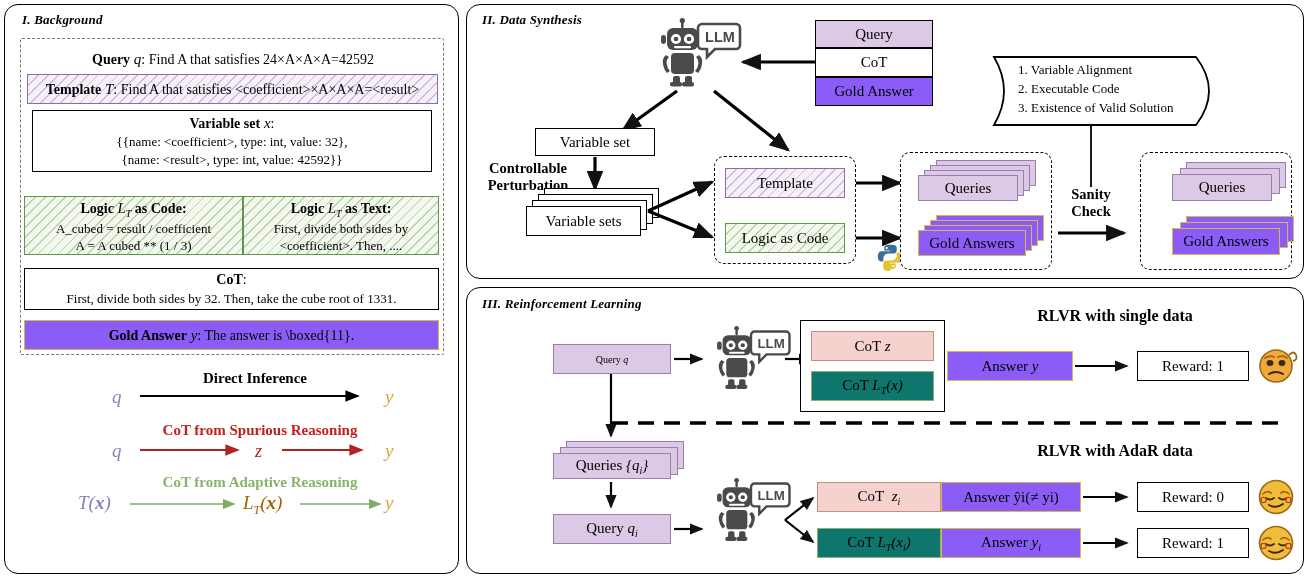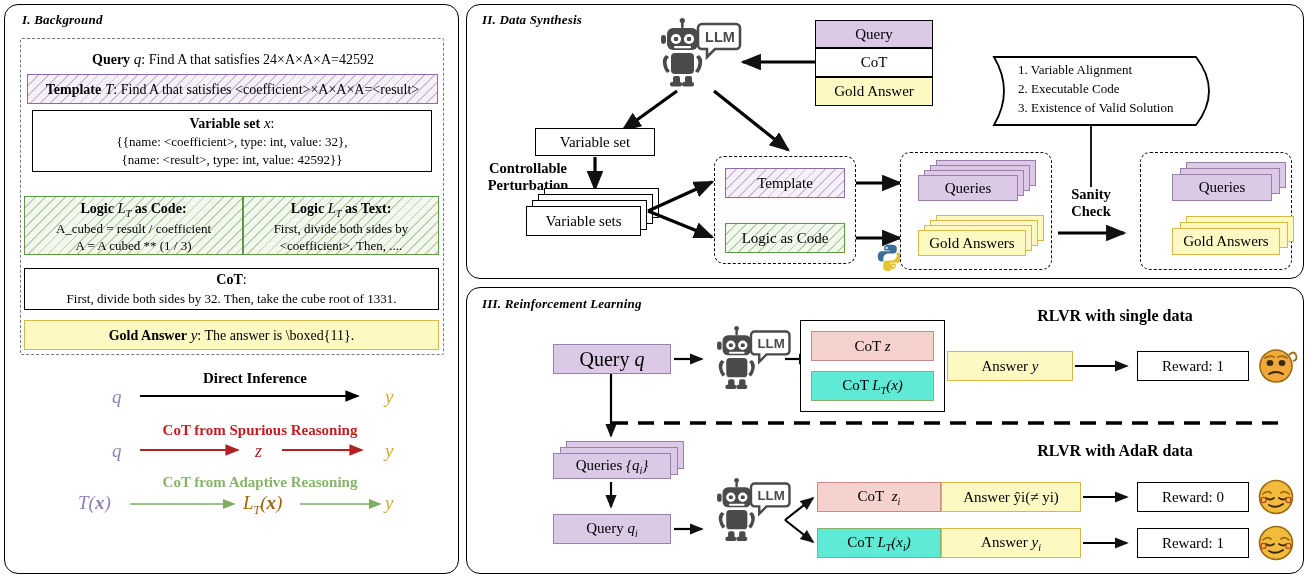--- a/index.html
+++ b/index.html
@@ -13,23 +13,23 @@
   .panel{border:1.6px solid #000;border-radius:14px;background:#fff;}
 
   .sec-title{font-style:italic;font-weight:bold;font-size:13px;font-family:"Liberation Serif",serif;letter-spacing:.2px;}
 
   
   .bx{border:1.4px solid #000;background:#fff;}
   .dashbox{border:1.5px dashed #7a7a7a;background:#fff;}
   .dashbox-b{border:1.6px dashed #000;border-radius:10px;background:#fff;}
 
   .purple-fill{background:#dcc9e6;border:1.3px solid #9a7fae;}
-  .yellow-fill{background:#fef9c3;border:1.3px solid #d9b84a;}
+  .yellow-fill{background:#8b5cf6;border:1.3px solid #d9b84a;}
   .red-fill{background:#f6d2cf;border:1.2px solid #c98b86;}
-  .green-fill{background:#5eead4;border:1.2px solid #8cb06f;}
+  .green-fill{background:#0f766e;border:1.2px solid #8cb06f;}
   .plain-fill{background:#fff;border:1.3px solid #000;}
 
   
   .hatch-purple{
     border:1.6px solid #8d6ba5;
     background-color:#f6f1f9;
     background-image:repeating-linear-gradient(135deg,rgba(140,104,167,.38) 0 1.2px,rgba(0,0,0,0) 1.2px 7px);
   }
   .hatch-green{
     border:1.6px solid #5f9648;
@@ -277,21 +277,21 @@
 
   <div class="abs yellow-fill" style="left:1186px;top:216px;width:108px;height:26px;"></div>
   <div class="abs yellow-fill" style="left:1180px;top:222px;width:108px;height:26px;"></div>
   <div class="abs yellow-fill ctr" style="left:1172px;top:228px;width:108px;height:27px;font-size:15px;">Gold Answers</div>
 
   <div class="abs panel" style="left:466px;top:287px;width:838px;height:287px;"></div>
 
   <div class="abs sec-title" style="left:482px;top:296px;">III. Reinforcement Learning</div>
 
   <div class="abs purple-fill ctr" style="left:553px;top:344px;width:118px;height:30px;">
-    <span style="font-size:20px;">Query <span class="mathit">q</span></span>
+    <span style="font-size:10px;">Query <span class="mathit">q</span></span>
   </div>
 
   <svg class="abs" style="left:674px;top:352px;" width="36" height="14">
     <line x1="0" y1="7" x2="28" y2="7" stroke="#000" stroke-width="2.2" marker-end="url(#ahbig)"></line>
   </svg>
 
   <svg class="abs" style="left:711px;top:326px;" width="80" height="66" viewBox="0 0 86 72">
     <g fill="#4a4a4a">
       <rect x="26" y="2" width="2.6" height="8" rx="1"></rect>
       <circle cx="27.3" cy="2.5" r="2.6"></circle>

